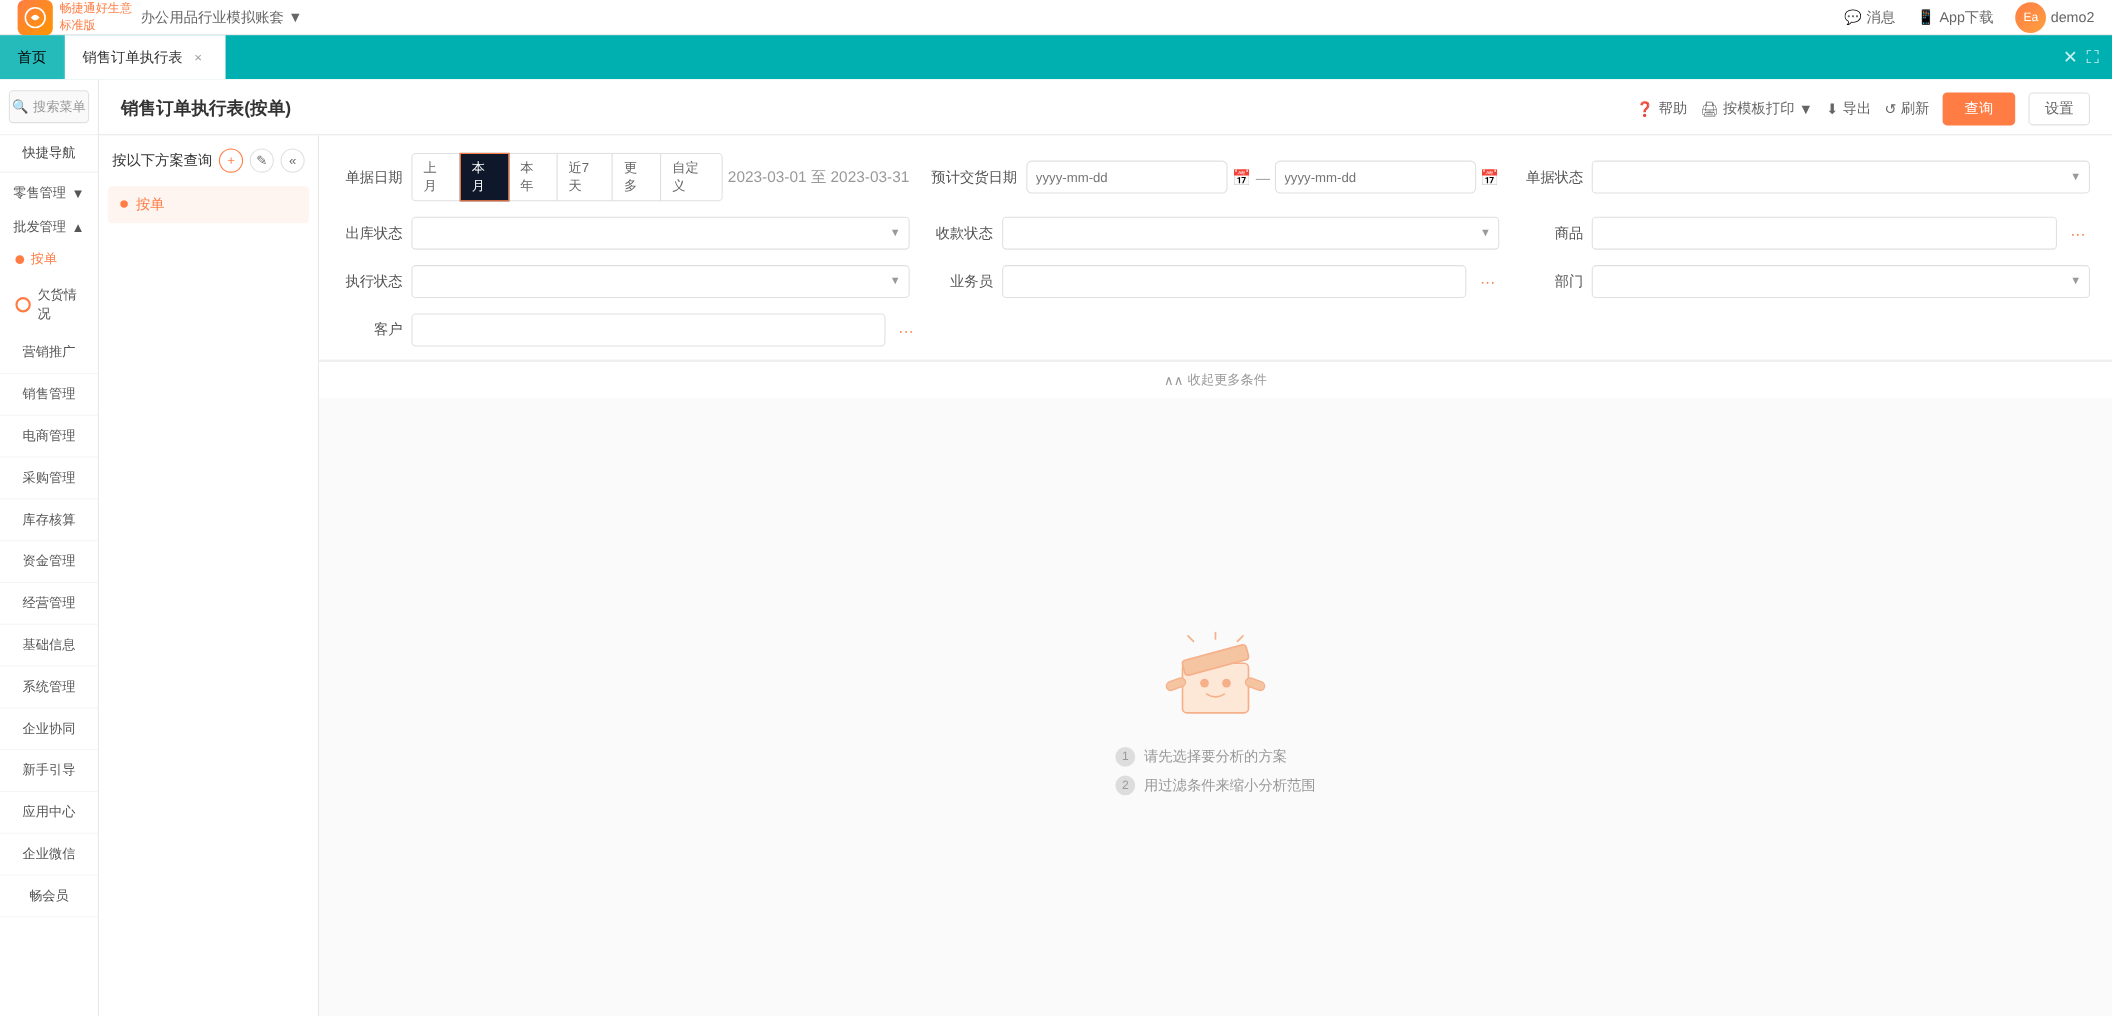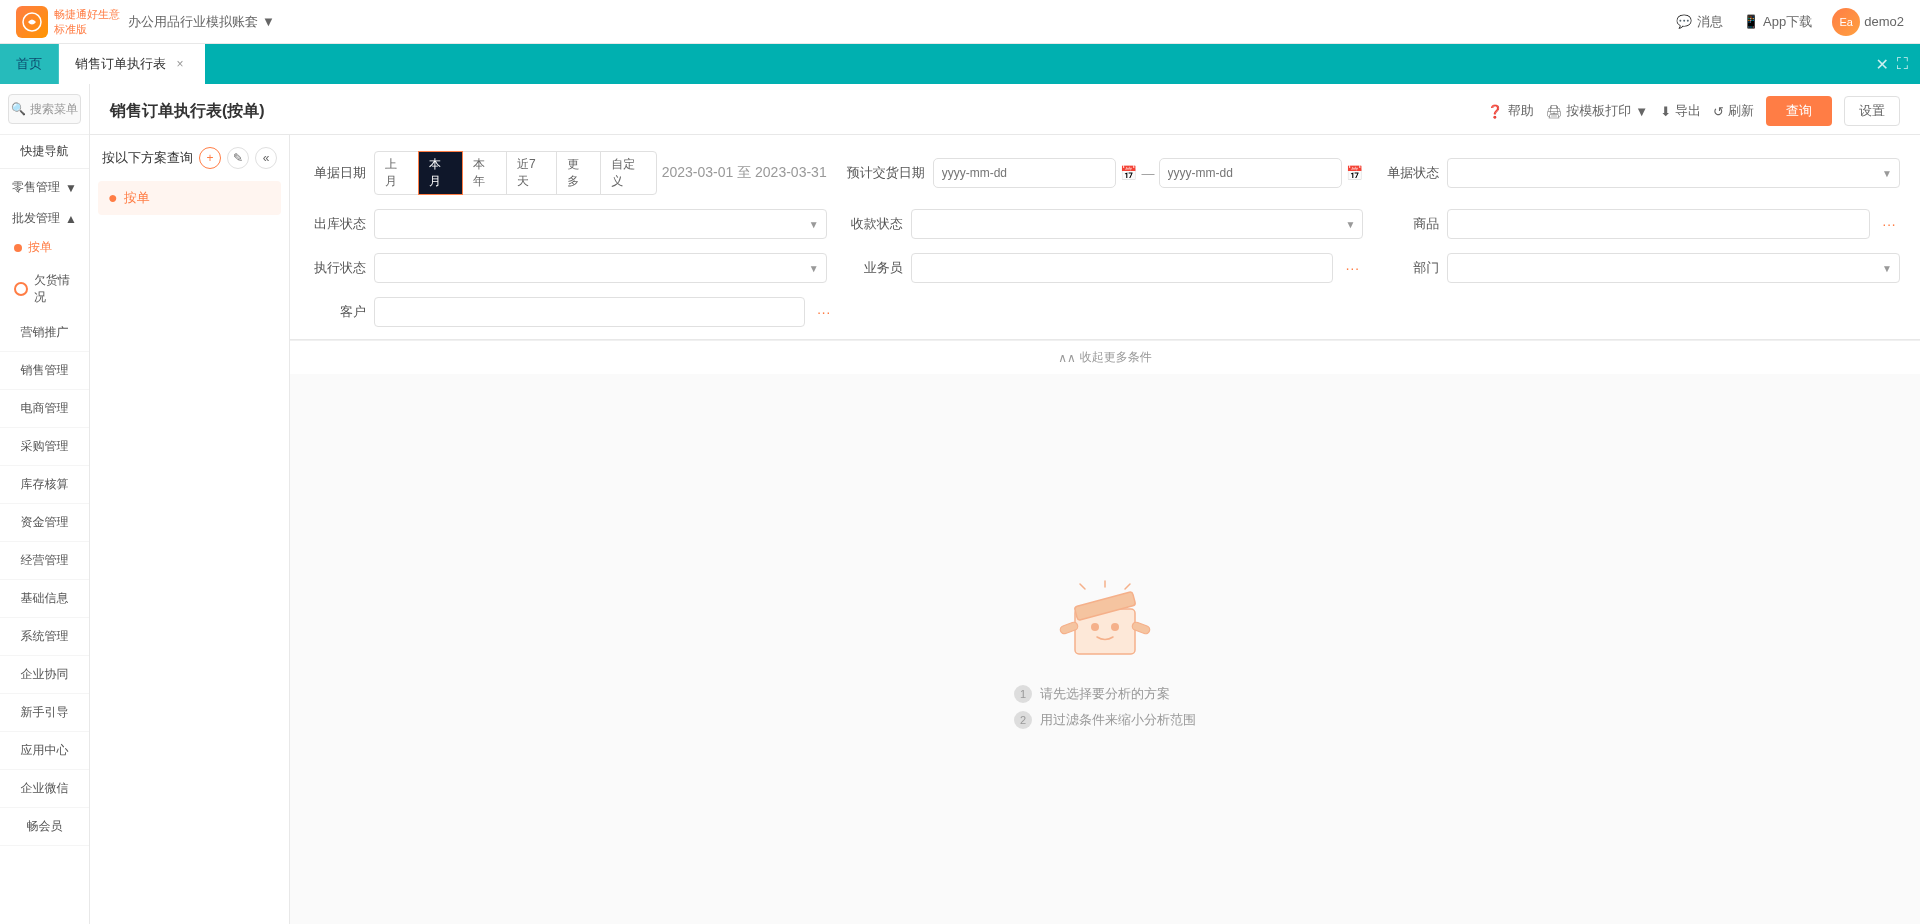--- a/index.html
+++ b/index.html
@@ -1,20 +1,20 @@
 <!DOCTYPE html>
 <html><head>
   <meta charset="utf-8">
   <style>
     * { box-sizing: border-box; margin: 0; padding: 0; }
     body { font-family: 'Microsoft YaHei', Arial, sans-serif; font-size: 13px; background: #f5f5f5; color: #333; display: flex; flex-direction: column; height: 924px; overflow: hidden; }
 
     
     .top-header {
-      height: 44px;
+      height: 32px;
       background: #fff;
       display: flex;
       align-items: center;
       justify-content: space-between;
       padding: 0 16px;
       border-bottom: 1px solid #e8e8e8;
       flex-shrink: 0;
     }
     .top-header-left {
       display: flex;
@@ -92,21 +92,21 @@
       display: flex;
       align-items: center;
       gap: 6px;
       cursor: pointer;
       color: rgba(255,255,255,0.85);
       font-size: 13px;
       border-right: 1px solid rgba(255,255,255,0.15);
     }
     .nav-tab.home {
       background: rgba(255,255,255,0.15);
-      color: #0c4a6e;
+      color: #000000;
     }
     .nav-tab.active {
       background: #fff;
       color: #333;
     }
     .nav-tab-close {
       width: 16px;
       height: 16px;
       display: flex;
       align-items: center;

